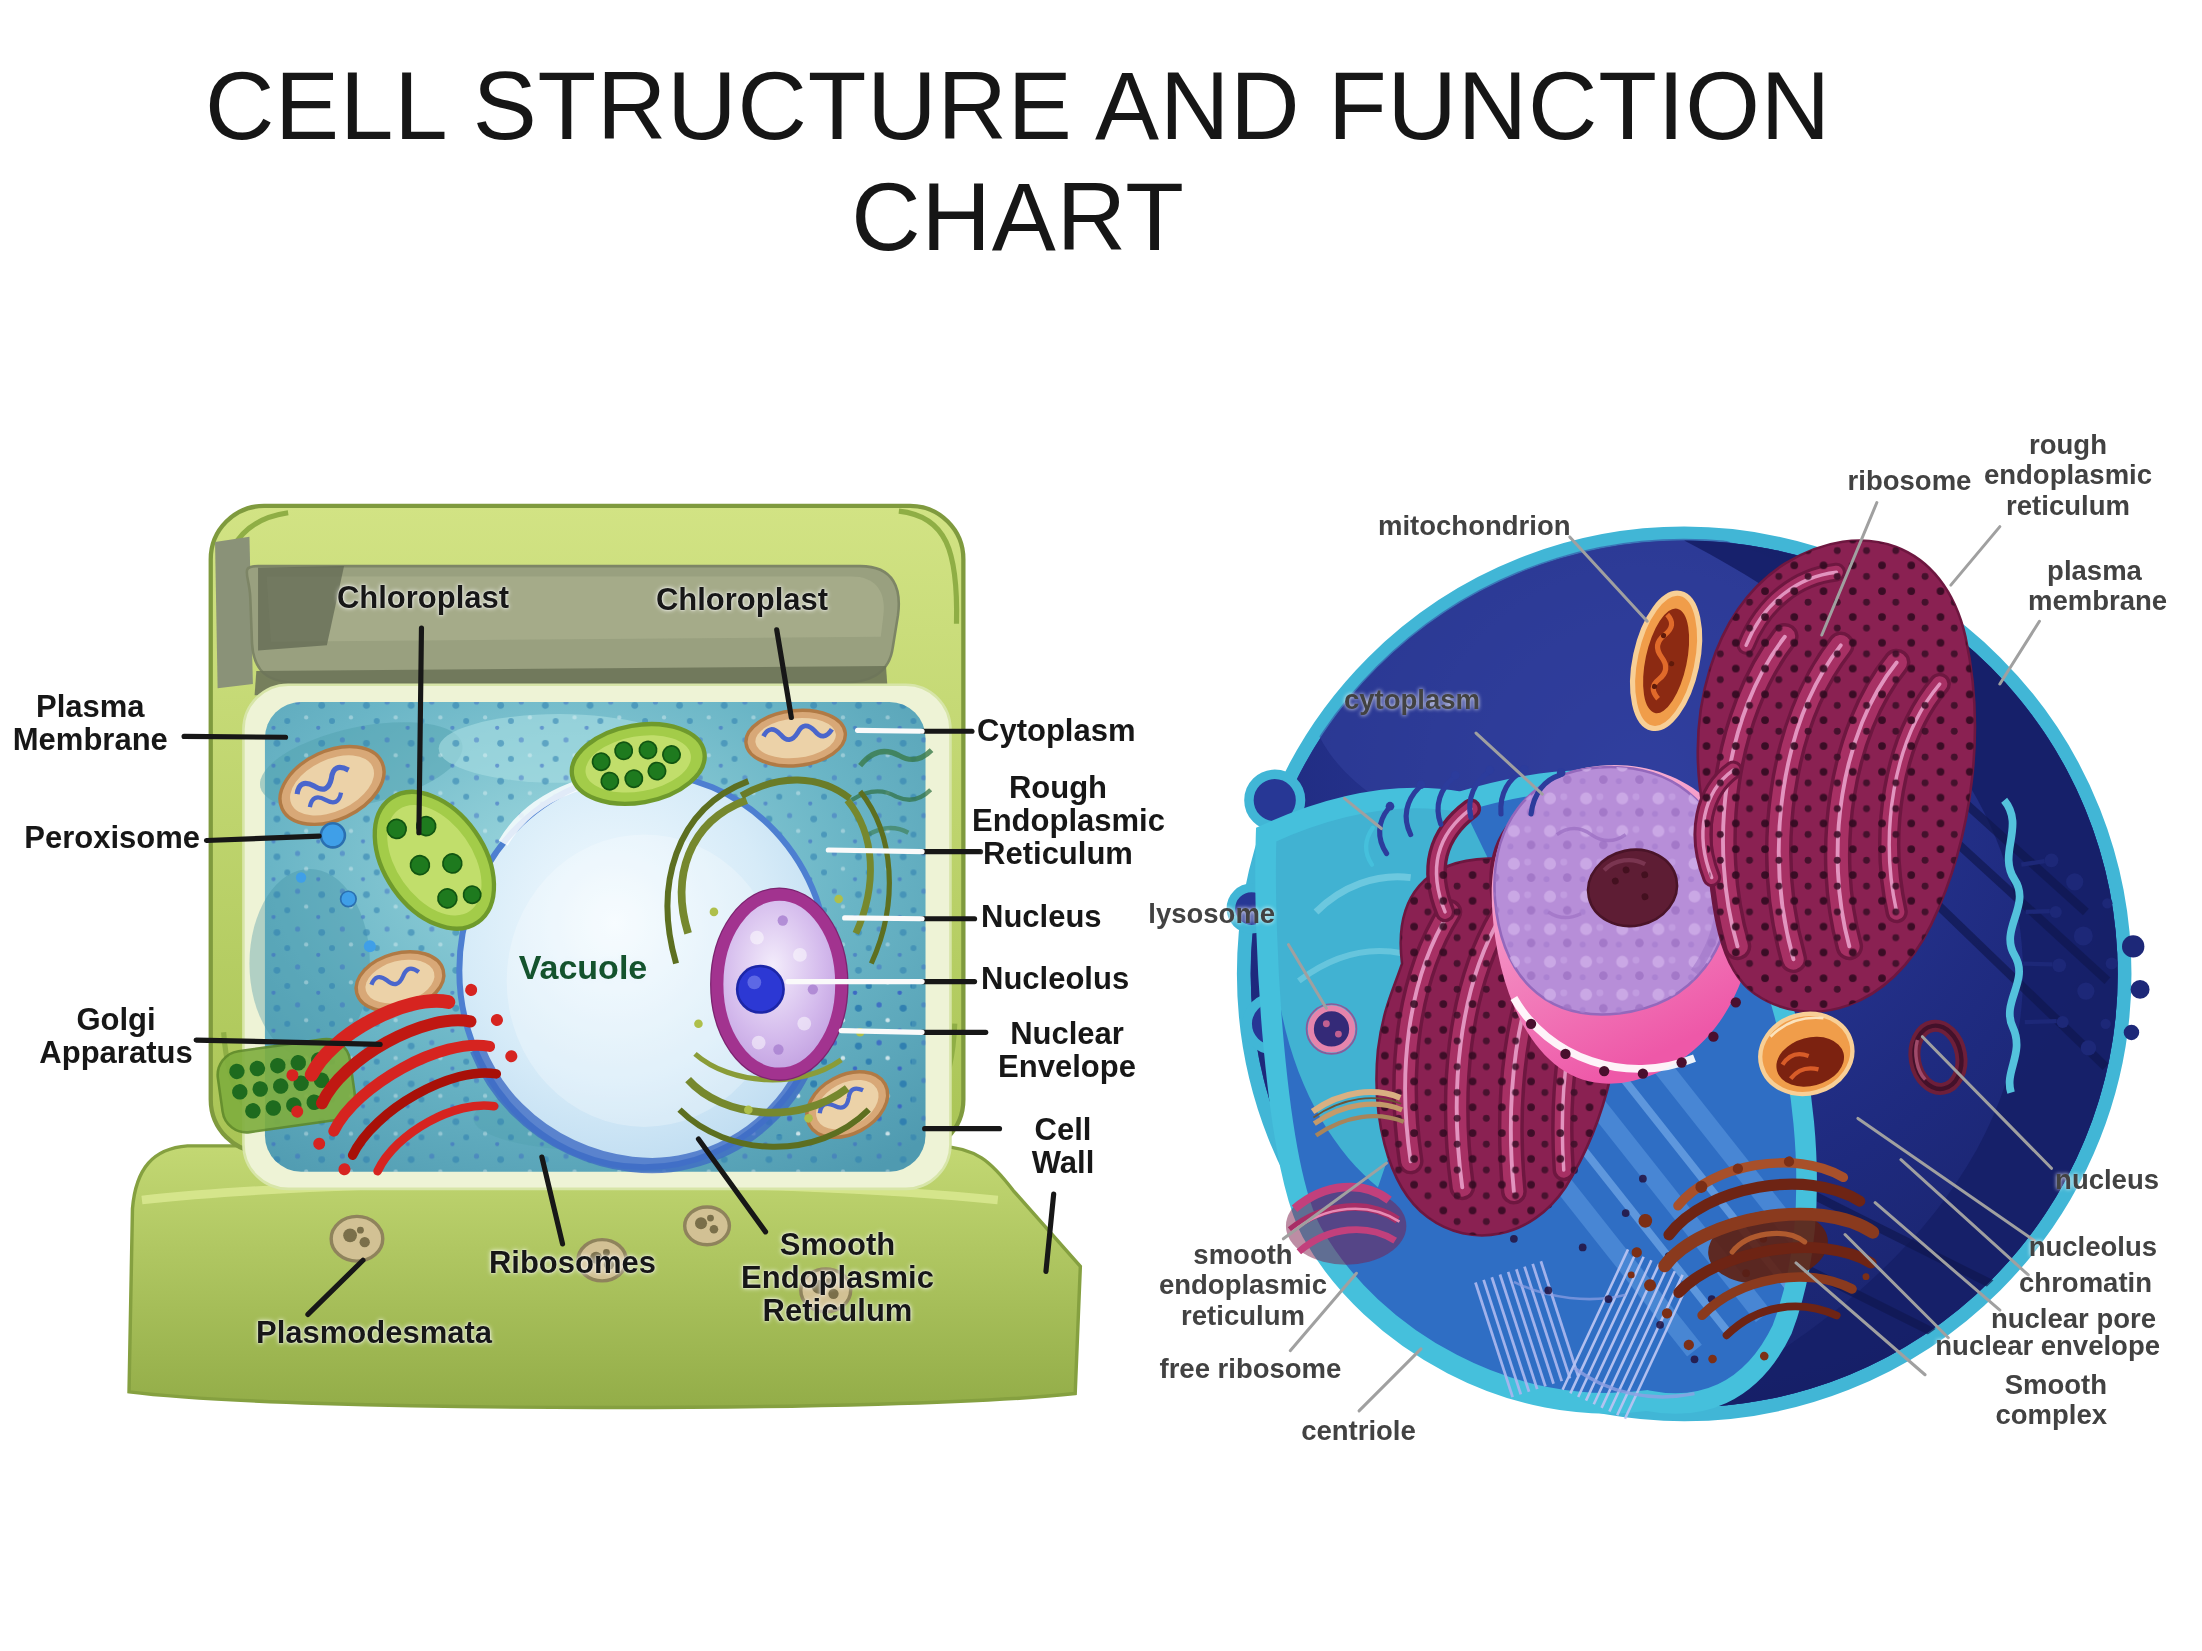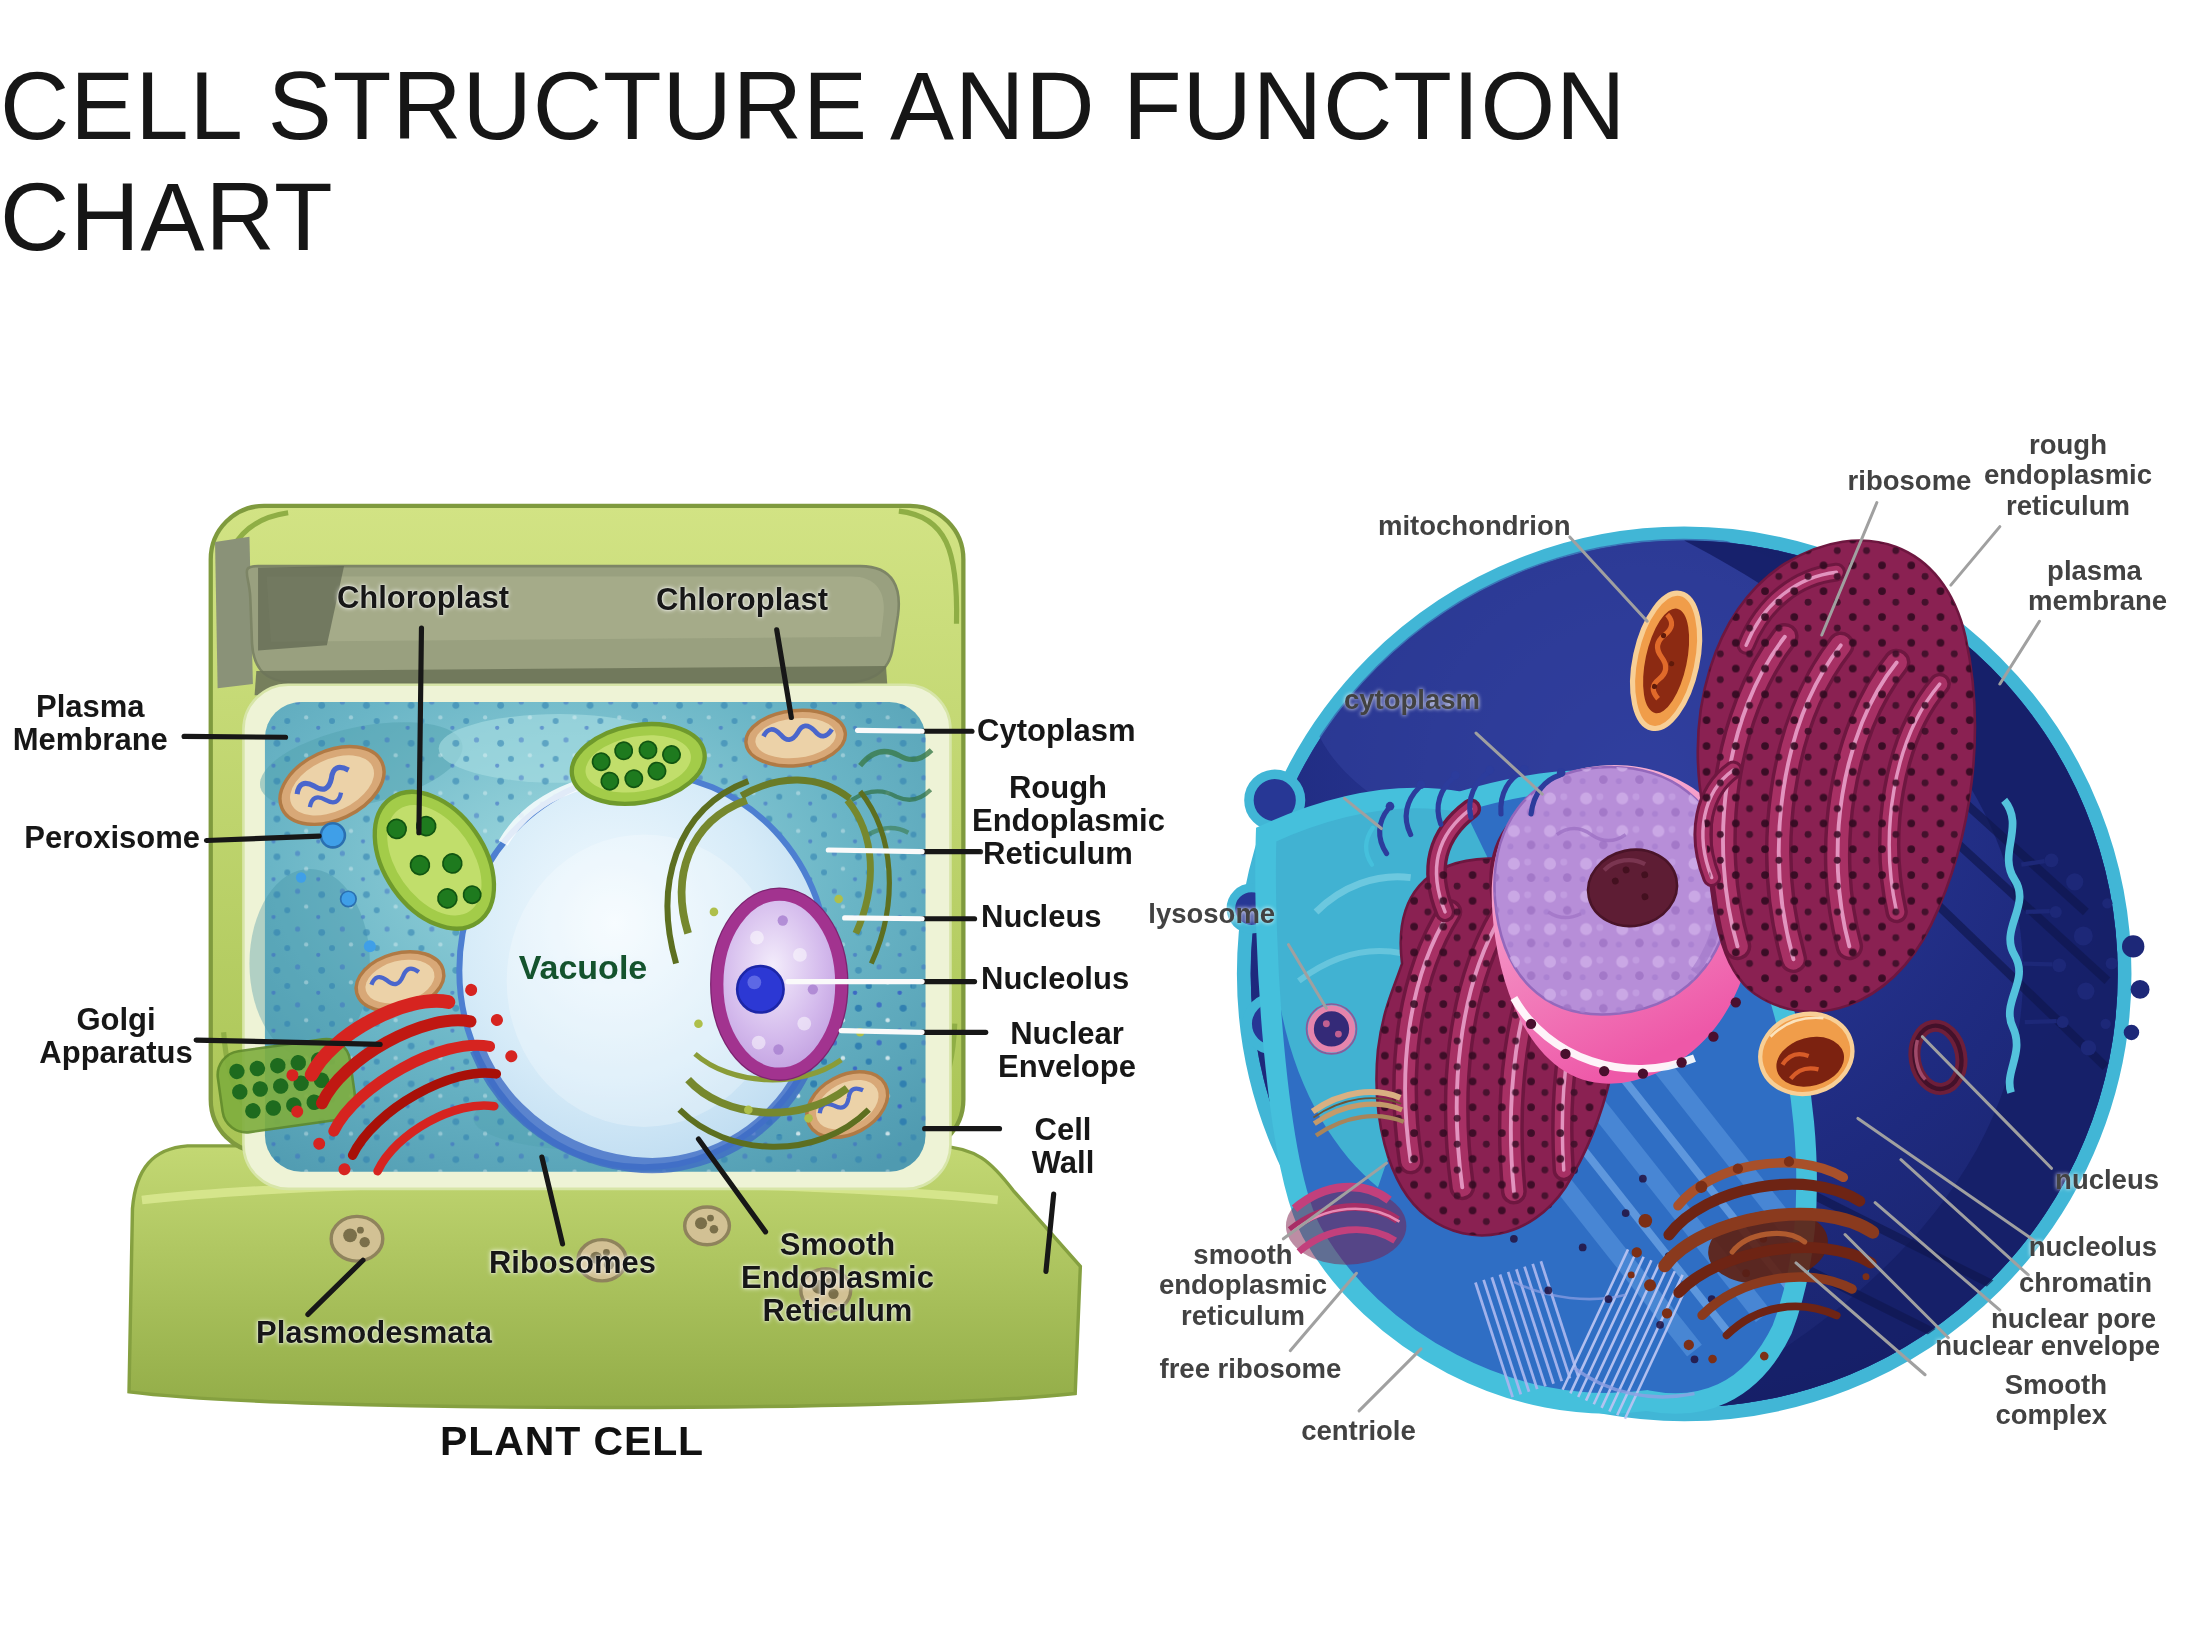--- a/index.html
+++ b/index.html
@@ -1,18 +1,18 @@
 <!DOCTYPE html>
 <html style="font-size:13.8px"><head>
 <meta charset="utf-8">
 <style>
   html,body{margin:0;padding:0;background:#ffffff;}
   body{width:2203px;height:1652px;position:relative;overflow:hidden;
        font-family:"Liberation Sans","DejaVu Sans",sans-serif;}
-  .title{position:absolute;left:0;top:50px;width:2036px;
+  .title{position:absolute;left:0;top:50px;width:2036px;text-align:center;
          font-size:96px;line-height:1.16;color:#161616;white-space:pre-line;
          letter-spacing:0.9px;}
   .figure{position:absolute;}
   .fig-plant{left:0;top:430px;width:1144px;height:1067px;}
   .fig-animal{left:1144px;top:430px;width:1058px;height:1222px;}
   .figure svg{position:absolute;left:0;top:0;}
   .lbl{position:absolute;white-space:pre-line;}
   .pl{font-size:31px;font-weight:bold;color:#171717;line-height:1.07;
       text-shadow:0 0 5.2px #ffffff,0 0 1.7px #ffffff;}
   .al{font-size:27.5px;font-weight:bold;color:#424242;line-height:1.1;
@@ -305,21 +305,20 @@
 <div class="lbl pl tl" style="left:981px;top:532px;width:163px;">Nucleolus</div>
 <div class="lbl pl tc" style="left:981px;top:587px;width:172px;">Nuclear
 Envelope</div>
 <div class="lbl pl tc" style="left:994px;top:683px;width:138px;">Cell
 Wall</div>
 <div class="lbl pl tc" style="left:465px;top:816px;width:215px;">Ribosomes</div>
 <div class="lbl pl tc" style="left:730px;top:798px;width:215px;">Smooth
 Endoplasmic
 Reticulum</div>
 <div class="lbl pl tc" style="left:232px;top:886px;width:284px;">Plasmodesmata</div>
-<div class="caption" style="left:370px;top:988px;width:404px;">PLANT CELL</div>
 </div>
 
 <div class="figure fig-animal">
 <svg width="1058" height="1222" viewBox="0 0 1230 1420">
   <defs>
     <radialGradient id="navyGrad" cx="0.45" cy="0.28" r="0.9">
       <stop offset="0" stop-color="#2e3c9e"></stop>
           <stop offset="0.55" stop-color="#1e2a7e"></stop>
       <stop offset="1" stop-color="#17205f"></stop>
     </radialGradient>

